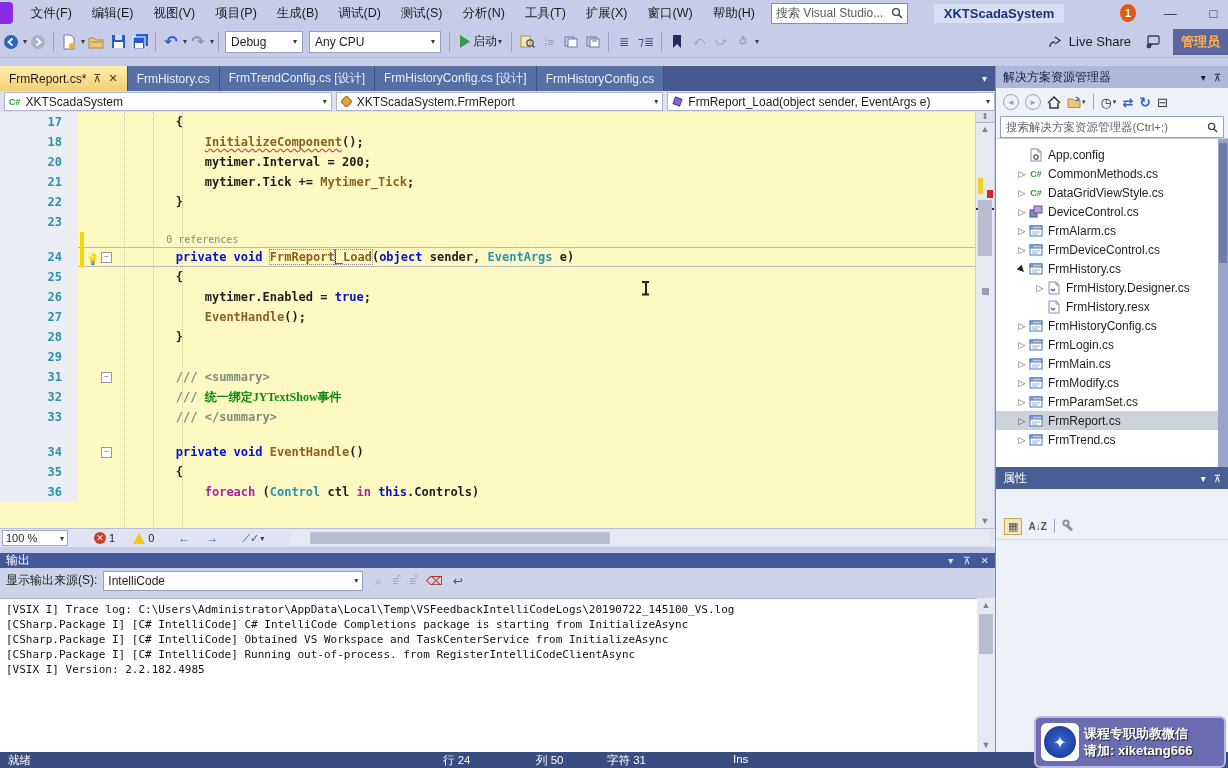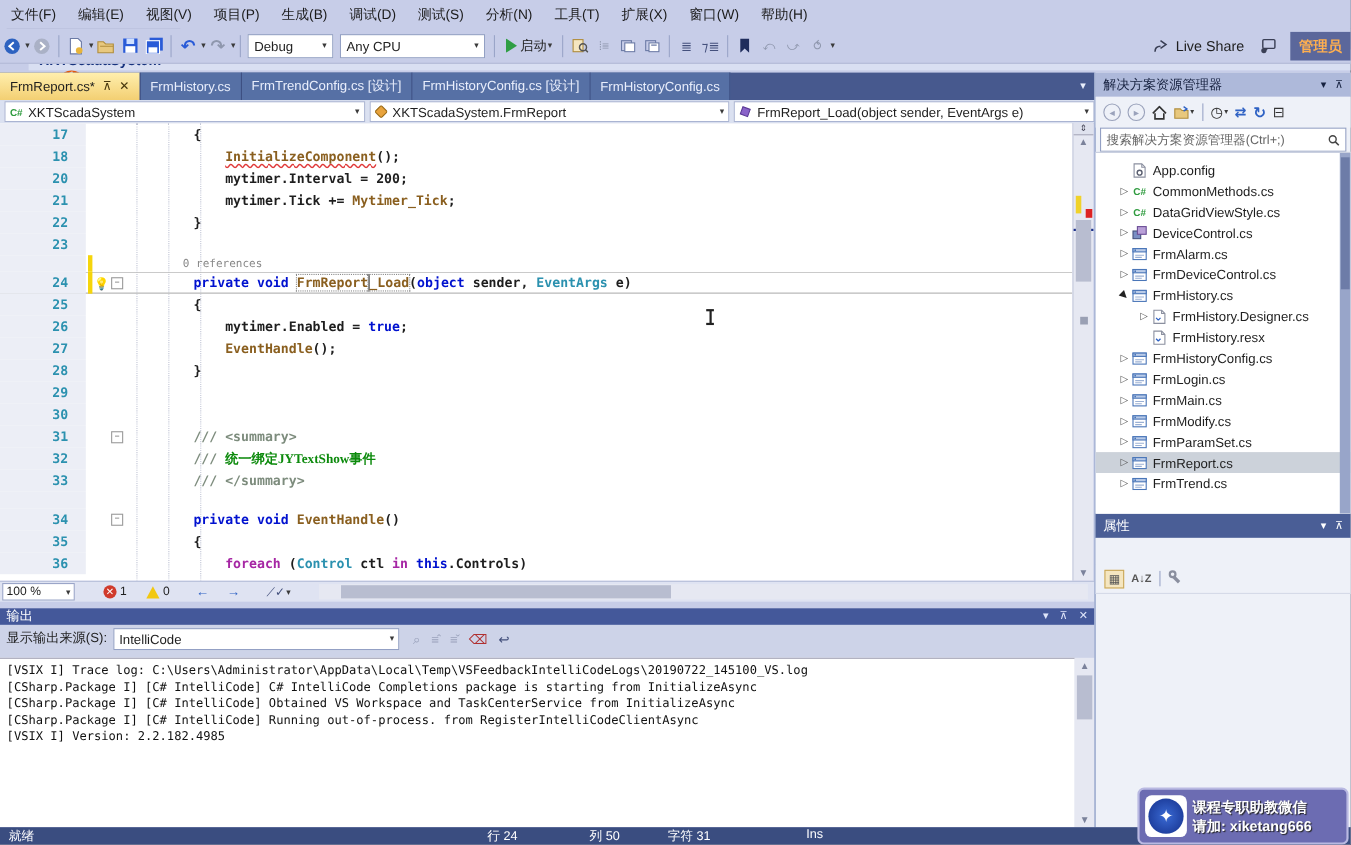--- a/index.html
+++ b/index.html
@@ -1,20 +1,20 @@
 <!DOCTYPE html>
 <html><head>
 <meta charset="utf-8">
 <style>
   html,body{margin:0;padding:0;background:#2a2a2a;}
   .app{position:relative;width:1228px;height:768px;overflow:hidden;
        font-family:"Liberation Sans","DejaVu Sans",sans-serif;font-size:12px;color:#1e1e1e;
        background:#c7cde8;}
   
-  #titlebar{position:absolute;left:0;top:0;width:1228px;height:26px;background:#c7cde8;display:flex;flex-direction:column;}
+  #titlebar{position:absolute;left:0;top:0;width:1228px;height:26px;background:#c7cde8;display:flex;align-items:center;}
   .vslogo{width:22px;height:22px;margin-left:2px;border-radius:4px;background:#8a2be2;position:relative;left:-8px;}
   .menu-item{padding:0 10px;line-height:26px;font-size:12.5px;color:#1b1b1b;white-space:nowrap;}
   #qsearch{display:flex;align-items:center;width:148px;height:19px;background:#fff;border:1px solid #7f8db8;margin-left:6px;padding:0 4px;}
   #qsearch .ph{color:#5a5a5a;flex:1;font-size:12px;white-space:nowrap;overflow:hidden;}
   #proj-badge{margin-left:26px;padding:2px 10px;background:#d9dff2;color:#17337e;font-weight:bold;font-size:13px;}
   #notif{margin-left:56px;width:18px;height:18px;border-radius:50%;background:#e2590f;color:#fff;font-size:11px;
          display:flex;align-items:center;justify-content:center;font-weight:bold;}
   .winbtn{width:34px;height:22px;display:flex;align-items:center;justify-content:center;color:#333;font-size:13px;}
   
   #toolbar{position:absolute;left:0;top:26px;width:1228px;height:31px;background:#c7cde8;display:flex;align-items:center;
@@ -38,21 +38,21 @@
        border-right:1px solid #3d4f82;white-space:nowrap;}
   .tab.active{background:linear-gradient(#ffefae,#f3cf72);color:#1e1e1e;}
   .tab .pin,.tab .x{margin-left:7px;font-size:11px;color:#4a3a10;}
   #tab-chevron{margin-left:auto;color:#e9eefc;font-size:10px;align-self:center;padding-right:8px;}
   #navbar{position:absolute;left:0;top:25px;width:995px;height:21px;background:#dbe1f1;display:flex;align-items:center;
           border-bottom:1px solid #b2bad6;}
   .nav-combo{display:flex;align-items:center;background:#fff;border:1px solid #aab4d2;height:17px;width:318px;margin-left:4px;padding:0 4px;font-size:12px;}
   .nav-combo .txt{flex:1;white-space:nowrap;overflow:hidden;}
   .nav-ic{margin-right:5px;font-size:9px;font-weight:bold;}
   
-  #editor{position:absolute;left:0;top:46px;width:975px;height:416px;background:#ffffff;overflow:hidden;}
+  #editor{position:absolute;left:0;top:46px;width:975px;height:416px;background:#fef9c3;overflow:hidden;}
   .code-line{position:relative;display:flex;height:20px;line-height:20px;}
   .code-line.lens-row{height:15px;line-height:15px;}
   .ln{width:78px;flex:0 0 78px;background:#eceef6;color:#2b91af;text-align:right;padding-right:16px;box-sizing:border-box;
       font-family:"DejaVu Sans Mono",monospace;font-weight:bold;font-size:12px;}
   .feat{width:20px;flex:0 0 20px;position:relative;}
   .fold{width:20px;flex:0 0 20px;position:relative;color:#777;}
   .foldbox{position:absolute;left:3px;top:5px;width:9px;height:9px;border:1px solid #9a9a9a;background:#fff;
            font-size:8px;line-height:8px;text-align:center;color:#555;}
   .codetext{flex:1;font-family:"DejaVu Sans Mono",monospace;font-size:12px;font-weight:bold;white-space:pre;}
   .hl-line{box-shadow:0 1px 0 #b9b9b9 inset,0 -1px 0 #b9b9b9 inset;}
@@ -417,26 +417,20 @@
             <span class="codetext"><span class="s-p">            </span><span class="s-m">EventHandle</span><span class="s-p">();</span></span>
           </div>
           <div class="code-line">
             <span class="ln">28</span>
             <span class="feat"></span>
             <span class="fold"></span>
             <span class="codetext"><span class="s-p">        }</span></span>
           </div>
           <div class="code-line">
             <span class="ln">29</span>
-            <span class="feat"></span>
-            <span class="fold"></span>
-            <span class="codetext"></span>
-          </div>
-          <div class="code-line">
-            <span class="ln">30</span>
             <span class="feat"></span>
             <span class="fold"></span>
             <span class="codetext"></span>
           </div>
           <div class="code-line">
             <span class="ln">31</span>
             <span class="feat"></span>
             <span class="fold">
               <span class="foldbox">−</span>
             </span>

